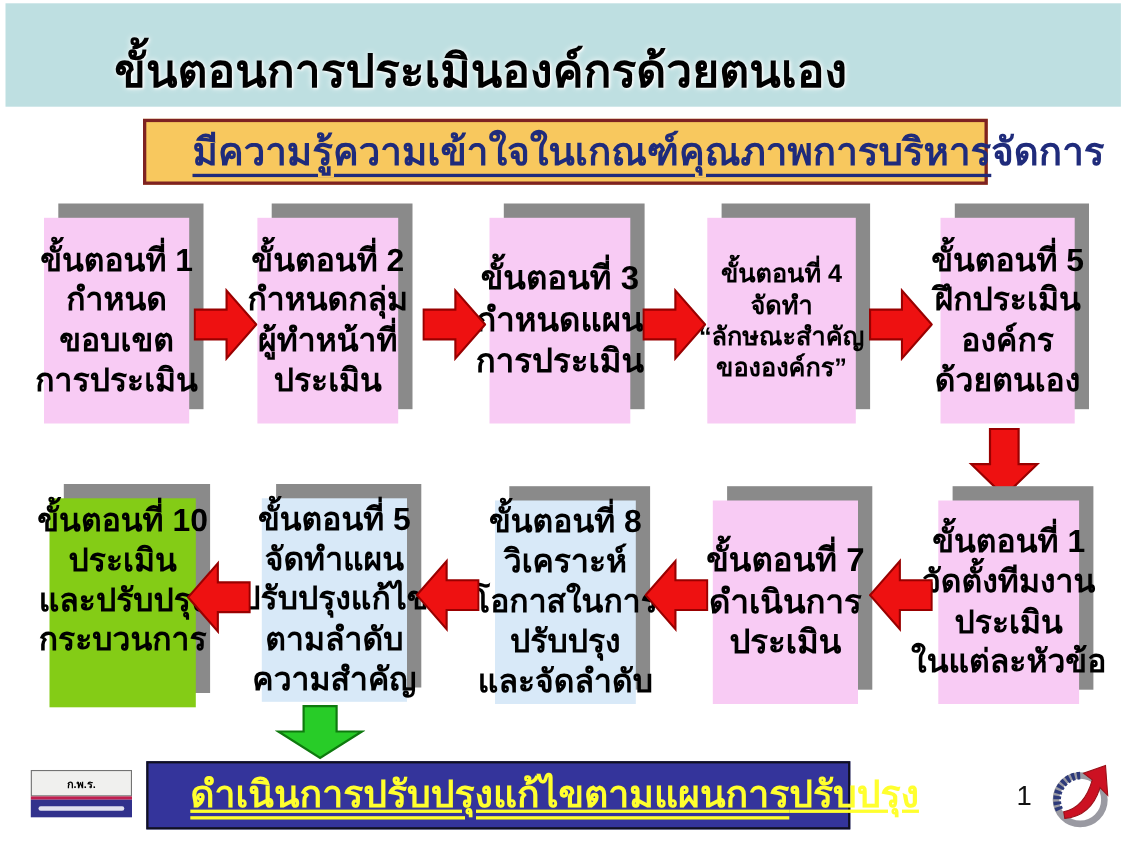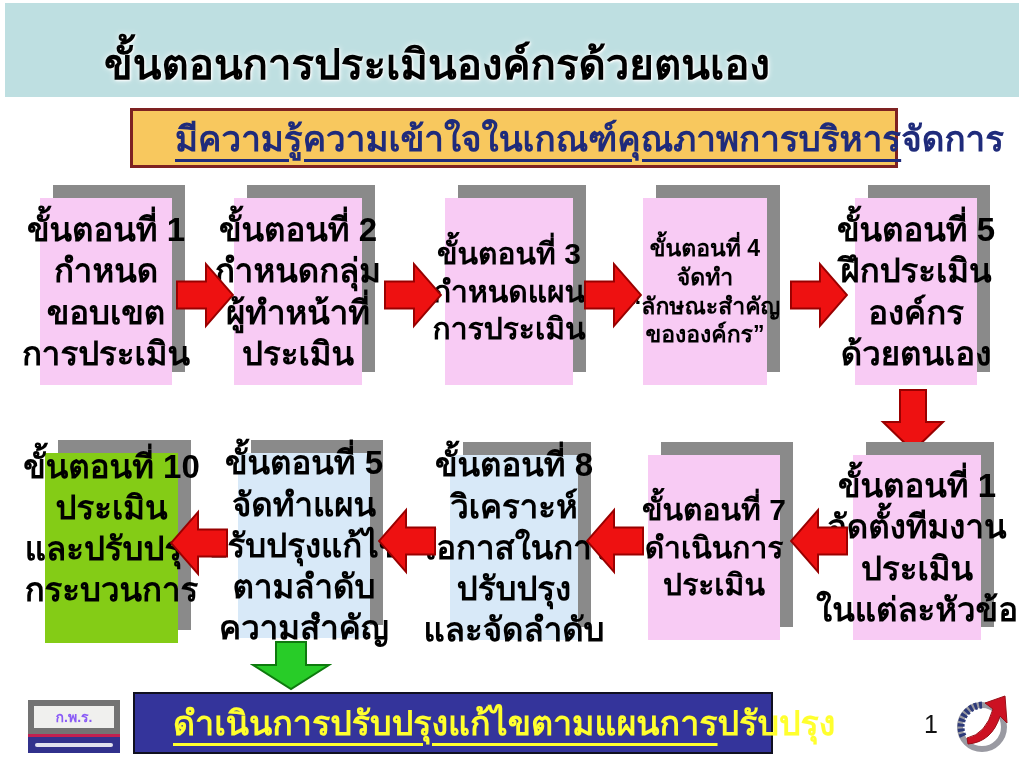--- a/index.html
+++ b/index.html
@@ -22,38 +22,38 @@
 
   
   .stepbox{position:absolute;}
   .shadow{position:absolute;left:13px;top:-13px;width:100%;height:100%;background:#8a8a8a;}
   .face{position:absolute;left:0;top:0;width:100%;height:100%;
         display:flex;align-items:center;justify-content:center;}
   .pink .face{background:#f8cbf4;}
   .blue .face{background:#d8e9f8;}
   .teal .face{background:#84cc16;}
   .boxtext{white-space:pre;text-align:center;font-weight:bold;color:#000;
-           font-size:33px;line-height:1.25;}
+           font-size:29px;line-height:1.25;}
   .fs24{font-size:23px;}
   .fs26{font-size:30px;}
 
   .arrow{position:absolute;}
 
   
   .banner{left:133px;top:692px;width:636px;height:58px;background:#34349b;
           border:2px solid #101020;display:flex;align-items:center;}
   .banner-text{white-space:nowrap;font-size:34px;font-weight:bold;color:#ffff2e;
-               padding-left:38px;line-height:1;}
+               padding-left:38px;line-height:1;text-decoration:underline;}
 
   .page-num{left:924px;top:710px;font-size:25px;color:#111;}
 
   
   .kpr{left:28px;top:700px;width:92px;height:44px;}
   .kpr-top{background:#f0f0ee;height:22px;display:flex;align-items:center;justify-content:center;
-           font-size:14px;font-weight:bold;color:#8b5cf6;border:6px solid #737373;}
+           font-size:10px;font-weight:bold;color:#000000;border:1px solid #737373;}
   .kpr-line{height:3px;background:#c02050;}
   .kpr-bottom{height:16px;background:#31318c;display:flex;align-items:center;justify-content:center;}
   .kpr-tiny{width:78px;height:4px;background:rgba(255,255,255,.85);border-radius:2px;}
 </style>
 </head>
 <body>
 
 <div class="abs header">
   <div class="header-title">ขั้นตอนการประเมินองค์กรด้วยตนเอง</div>
 </div>
@@ -81,21 +81,21 @@
     </div>
 </div>
 <div class="stepbox pink" style="left:445px;top:198px;width:128px;height:187px">
   <div class="shadow"></div>
   <div class="face">
       <div class="boxtext fs26">ขั้นตอนที่ 3
 กำหนดแผน
 การประเมิน</div>
     </div>
 </div>
-<div class="stepbox pink" style="left:643px;top:198px;width:124px;height:187px">
+<div class="stepbox pink" style="left:643px;top:198px;width:135px;height:187px">
   <div class="shadow"></div>
   <div class="face">
       <div class="boxtext fs24">ขั้นตอนที่ 4
 จัดทำ
 “ลักษณะสำคัญ
 ขององค์กร”</div>
     </div>
 </div>
 <div class="stepbox pink" style="left:855px;top:198px;width:122px;height:187px">
   <div class="shadow"></div>

